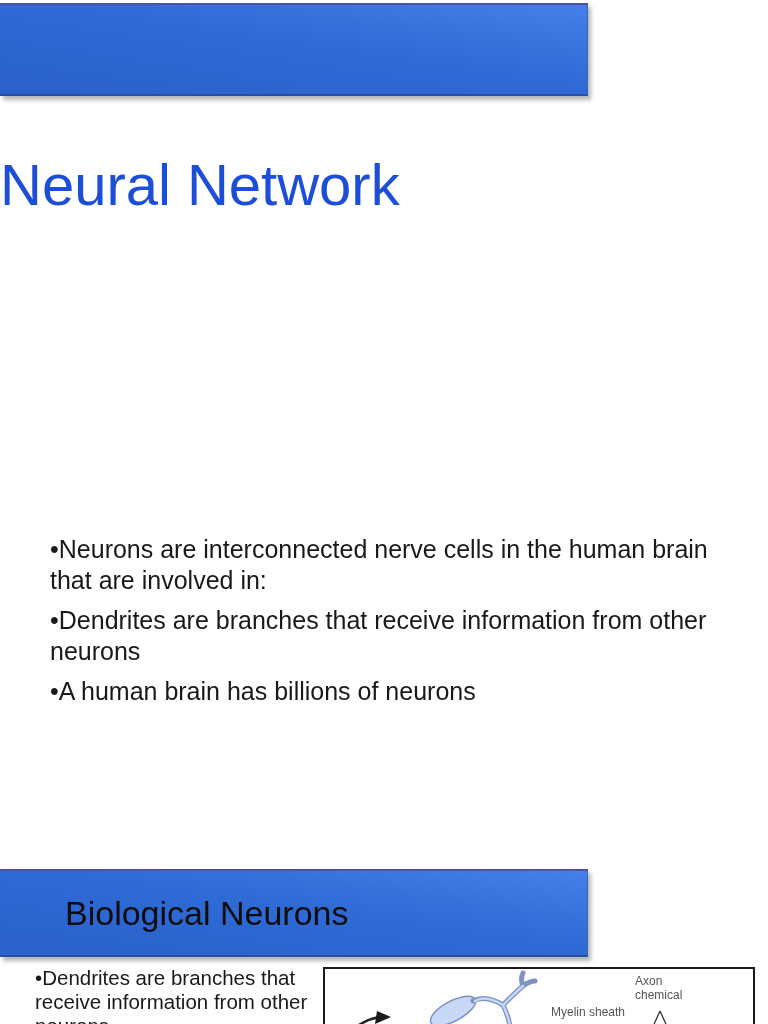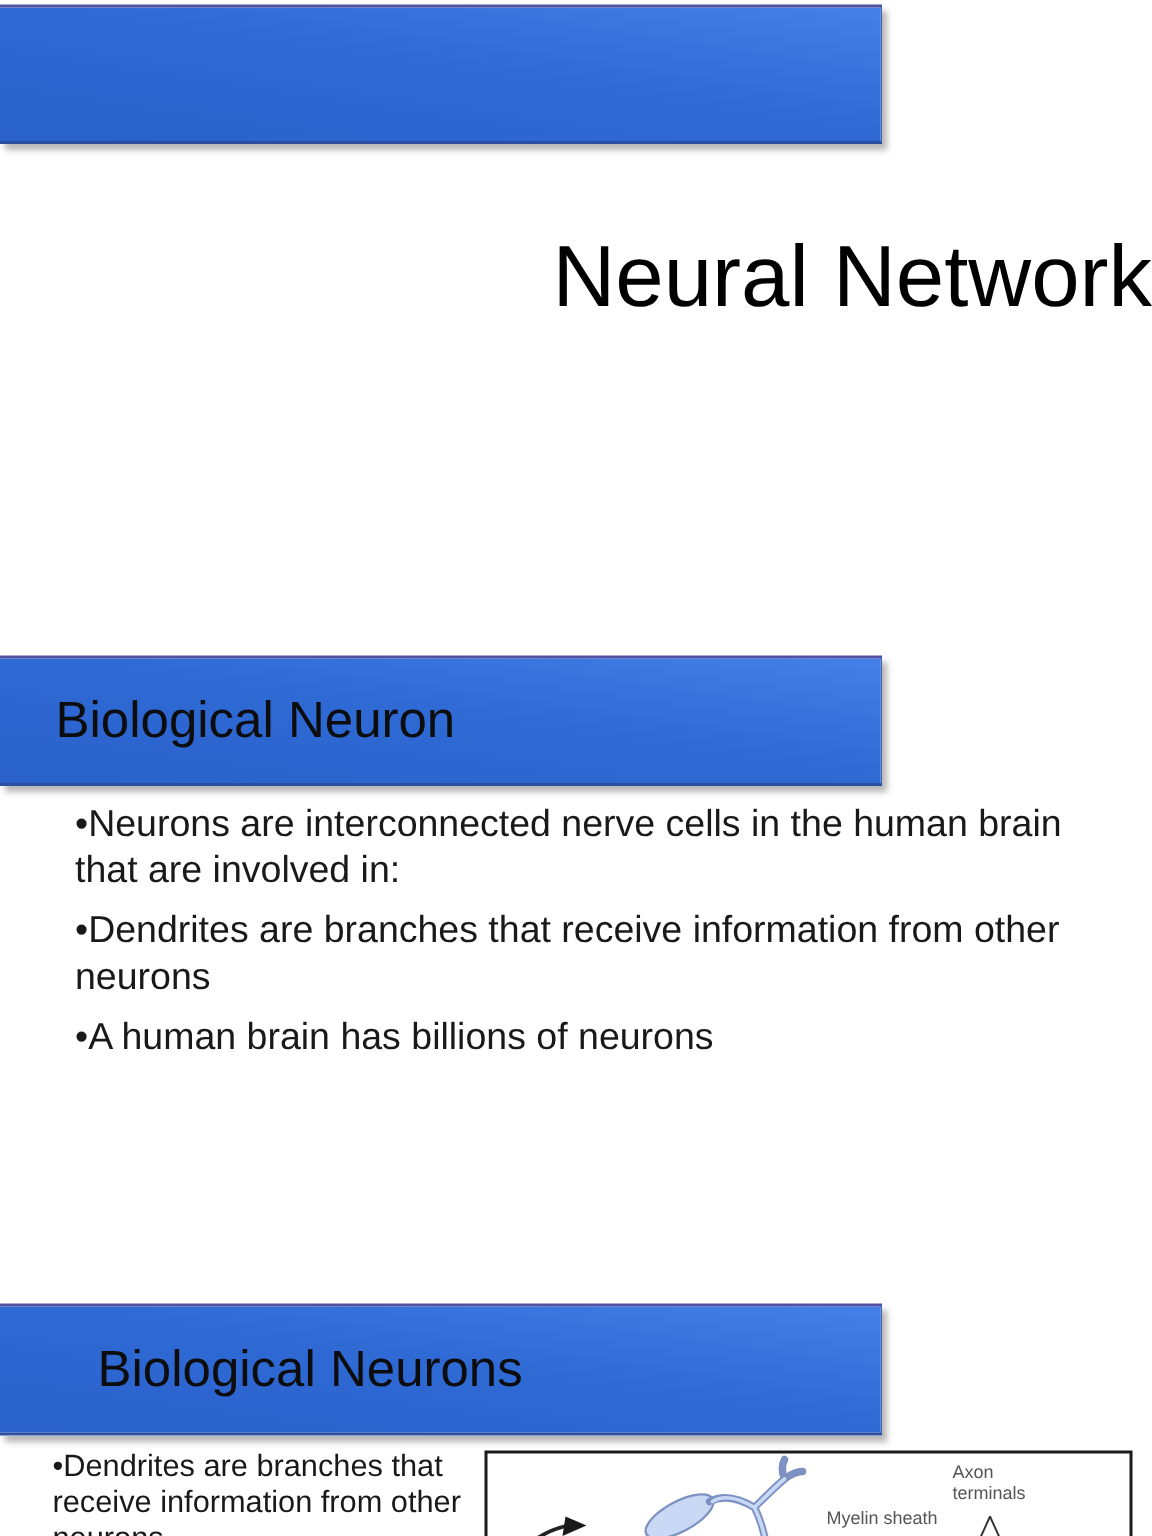--- a/index.html
+++ b/index.html
@@ -33,24 +33,24 @@
   }
   #banner-1 { top: 3px; height: 93px; }
   #banner-2 { top: 437px; height: 87px; }
   #banner-3 { top: 869px; height: 88px; padding-left: 28px; }
 
   .deck-title {
     position: absolute;
     top: 152px;
     left: 0;
     width: 768px;
-    text-align: right;
+    text-align: left;
     font-size: 58px;
     line-height: 1.15;
-    color: #000000;
+    color: #1d4ed8;
   }
   .body-text-2 {
     position: absolute;
     top: 534px;
     left: 50px;
     width: 680px;
     font-size: 25px;
     line-height: 30.5px;
   }
   .body-text-2 p { margin: 0 0 10px 0; }
@@ -87,23 +87,20 @@
   #label-myelin { left: 226px; top: 36px; text-align: center; }
 </style>
 </head>
 <body>
 
 <div class="page">
 
   <div class="banner" id="banner-1"></div>
   <div class="deck-title">Neural Network</div>
 
-  <div class="banner" id="banner-2">
-    <span class="banner-title">Biological Neuron</span>
-  </div>
   <div class="body-text-2">
     <p><span class="m-dot">•</span><span>Neurons are interconnected nerve cells in the human brain that are involved in:</span></p>
     <p><span class="m-dot">•</span><span>Dendrites are branches that receive information from other neurons</span></p>
     <p><span class="m-dot">•</span><span>A human brain has billions of neurons</span></p>
   </div>
 
   <div class="banner" id="banner-3">
     <span class="banner-title">Biological Neurons</span>
   </div>
   <div class="body-text-3">
@@ -118,18 +115,18 @@
 
       <ellipse cx="128" cy="42" rx="25" ry="10" transform="rotate(-28 128 42)" fill="#c8d8f5" stroke="#7d92c2" stroke-width="1.5"></ellipse>
 
       <path d="M186,62 C184,50 182,44 178,36 M178,36 C168,30 158,27 148,32 M178,36 C186,28 192,22 198,17 M198,17 C202,14 206,12 210,12 M198,17 C196,12 196,8 198,4" stroke="#7d92c2" stroke-width="5" stroke-linecap="round" fill="none"></path>
       <path d="M186,62 C184,50 182,44 178,36 M178,36 C168,30 158,27 150,32 M178,36 C186,28 192,22 198,17" stroke="#c8d8f5" stroke-width="2.4" stroke-linecap="round" fill="none"></path>
 
       <path d="M335,42 L325,64 M335,42 L345,64" stroke="#333333" stroke-width="1.3" fill="none"></path>
     </svg>
     <div class="fig-label" id="label-axon">
       <div>Axon</div>
-      <div>terminals</div>
+      <div>chemical</div>
     </div>
     <div class="fig-label" id="label-myelin">Myelin sheath</div>
   </div>
 
 </div>
 
 </body></html>

